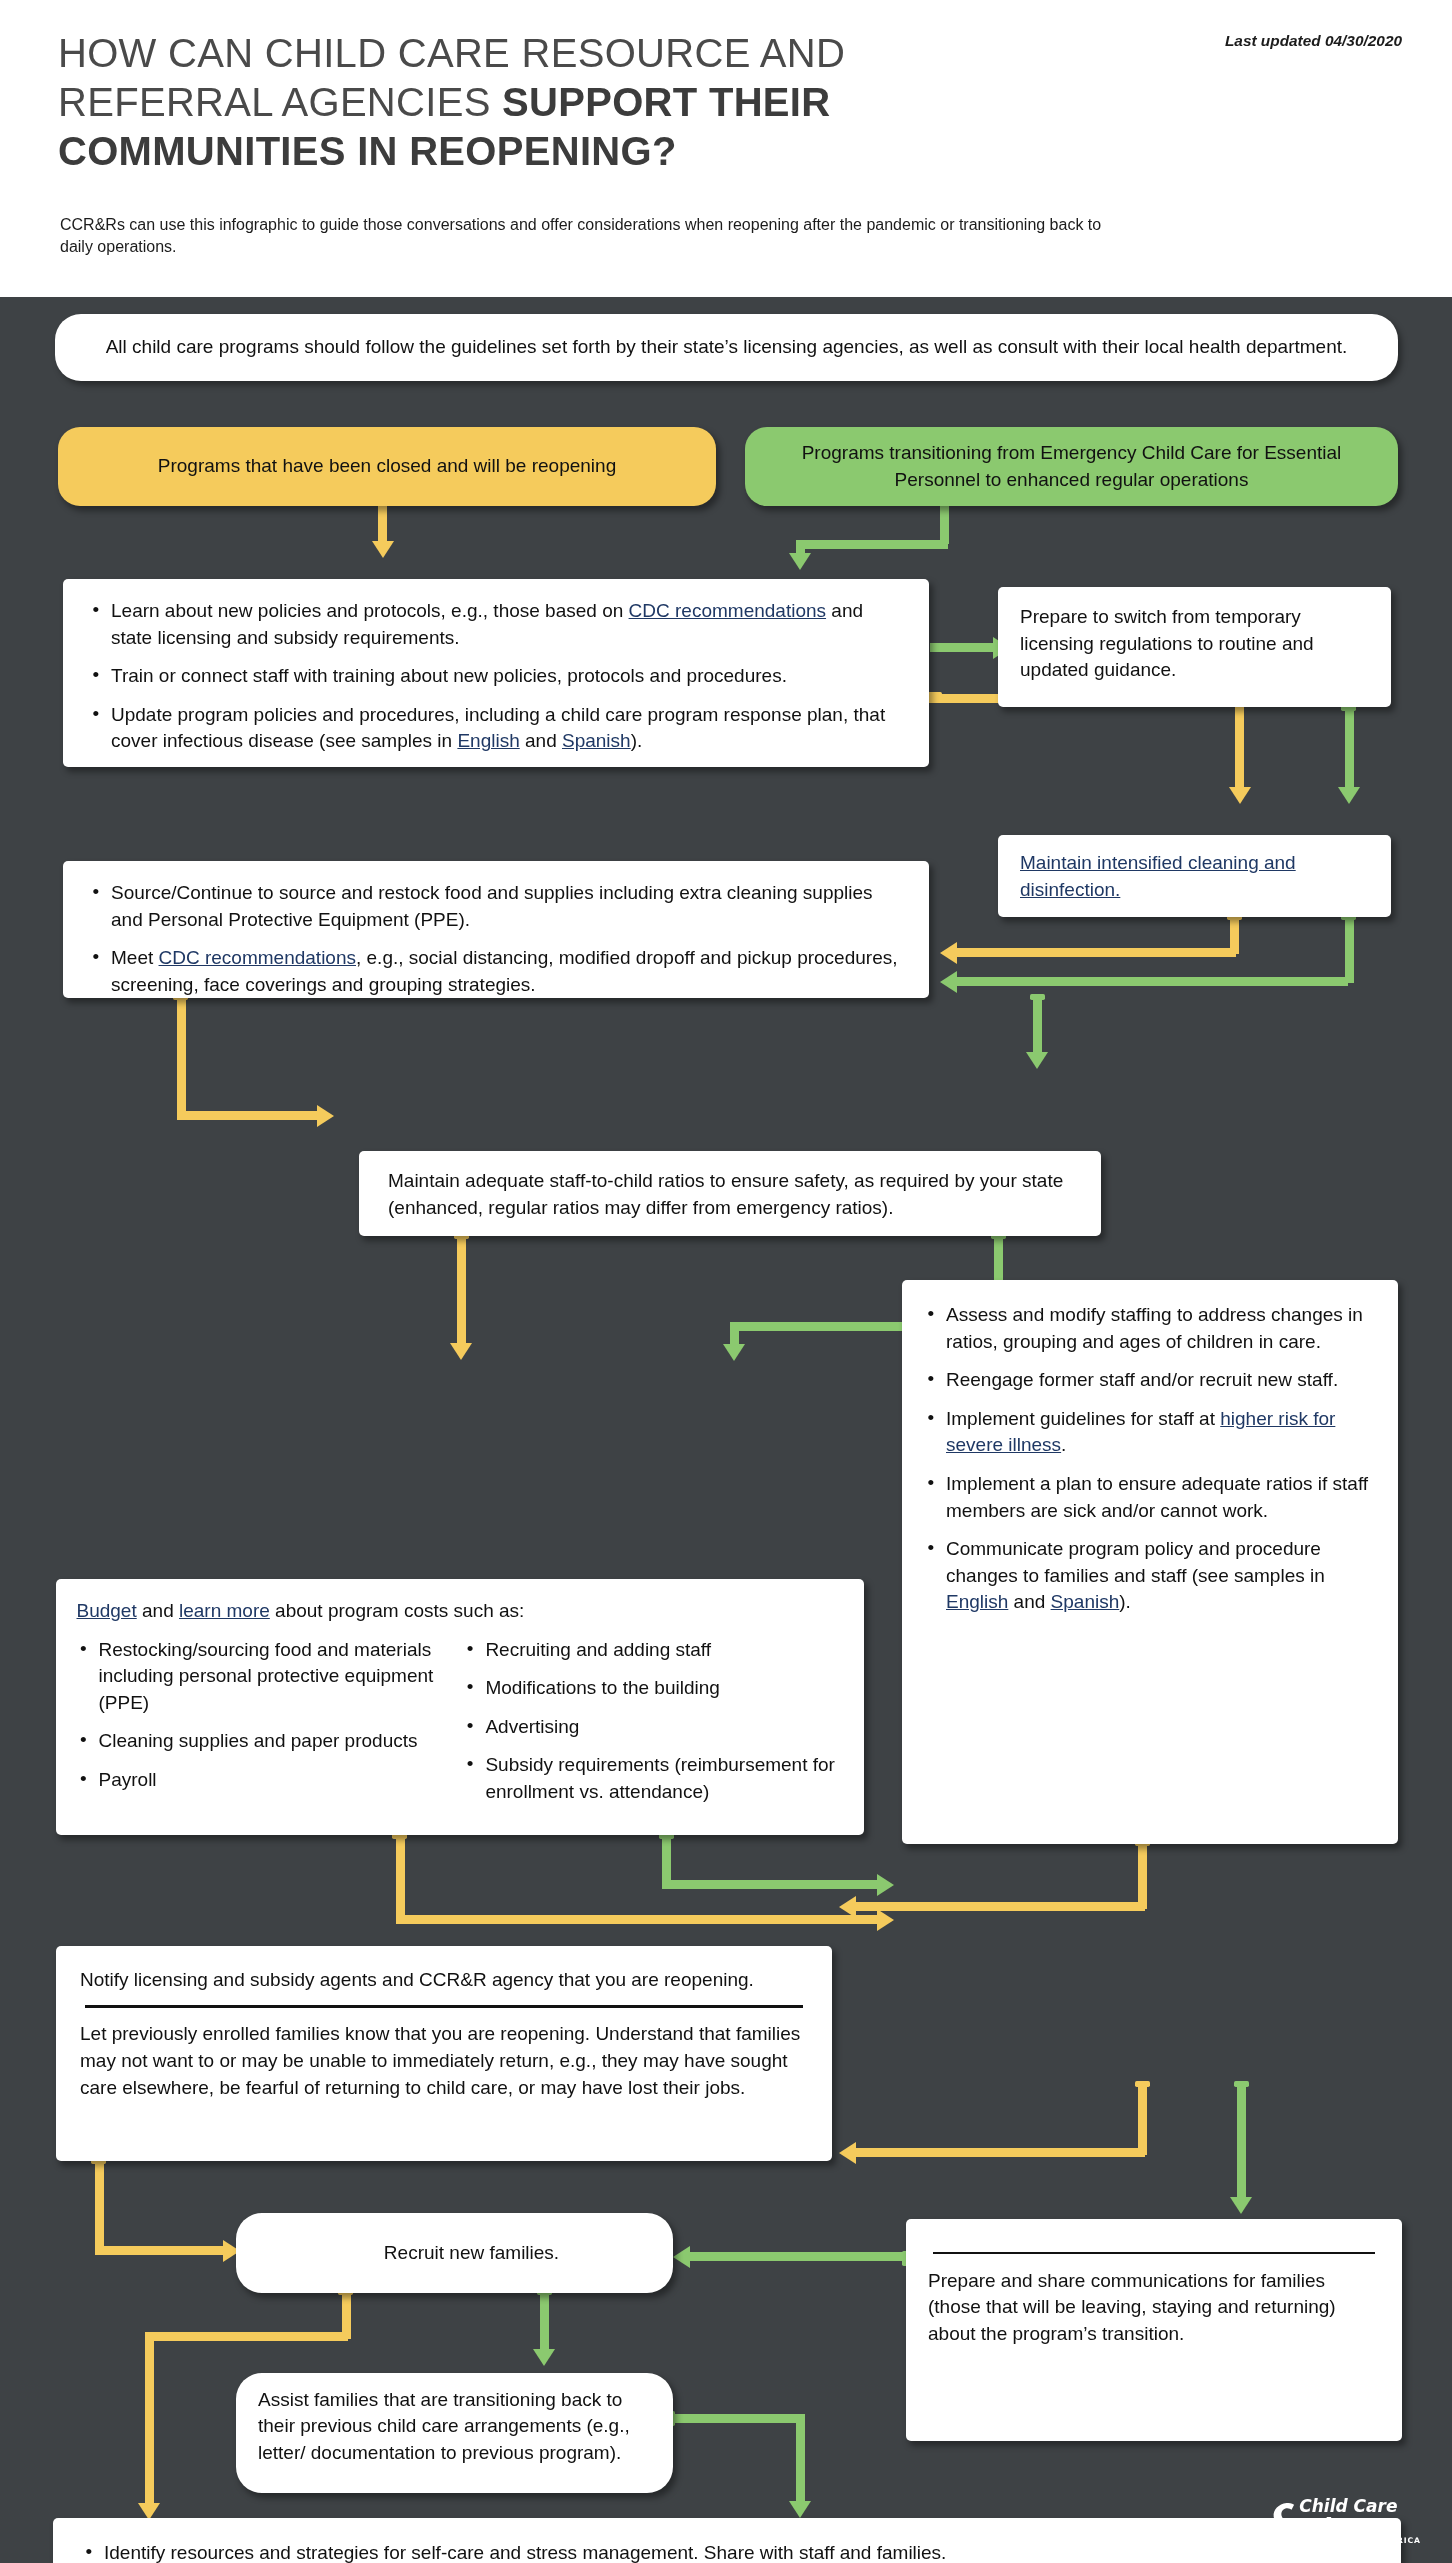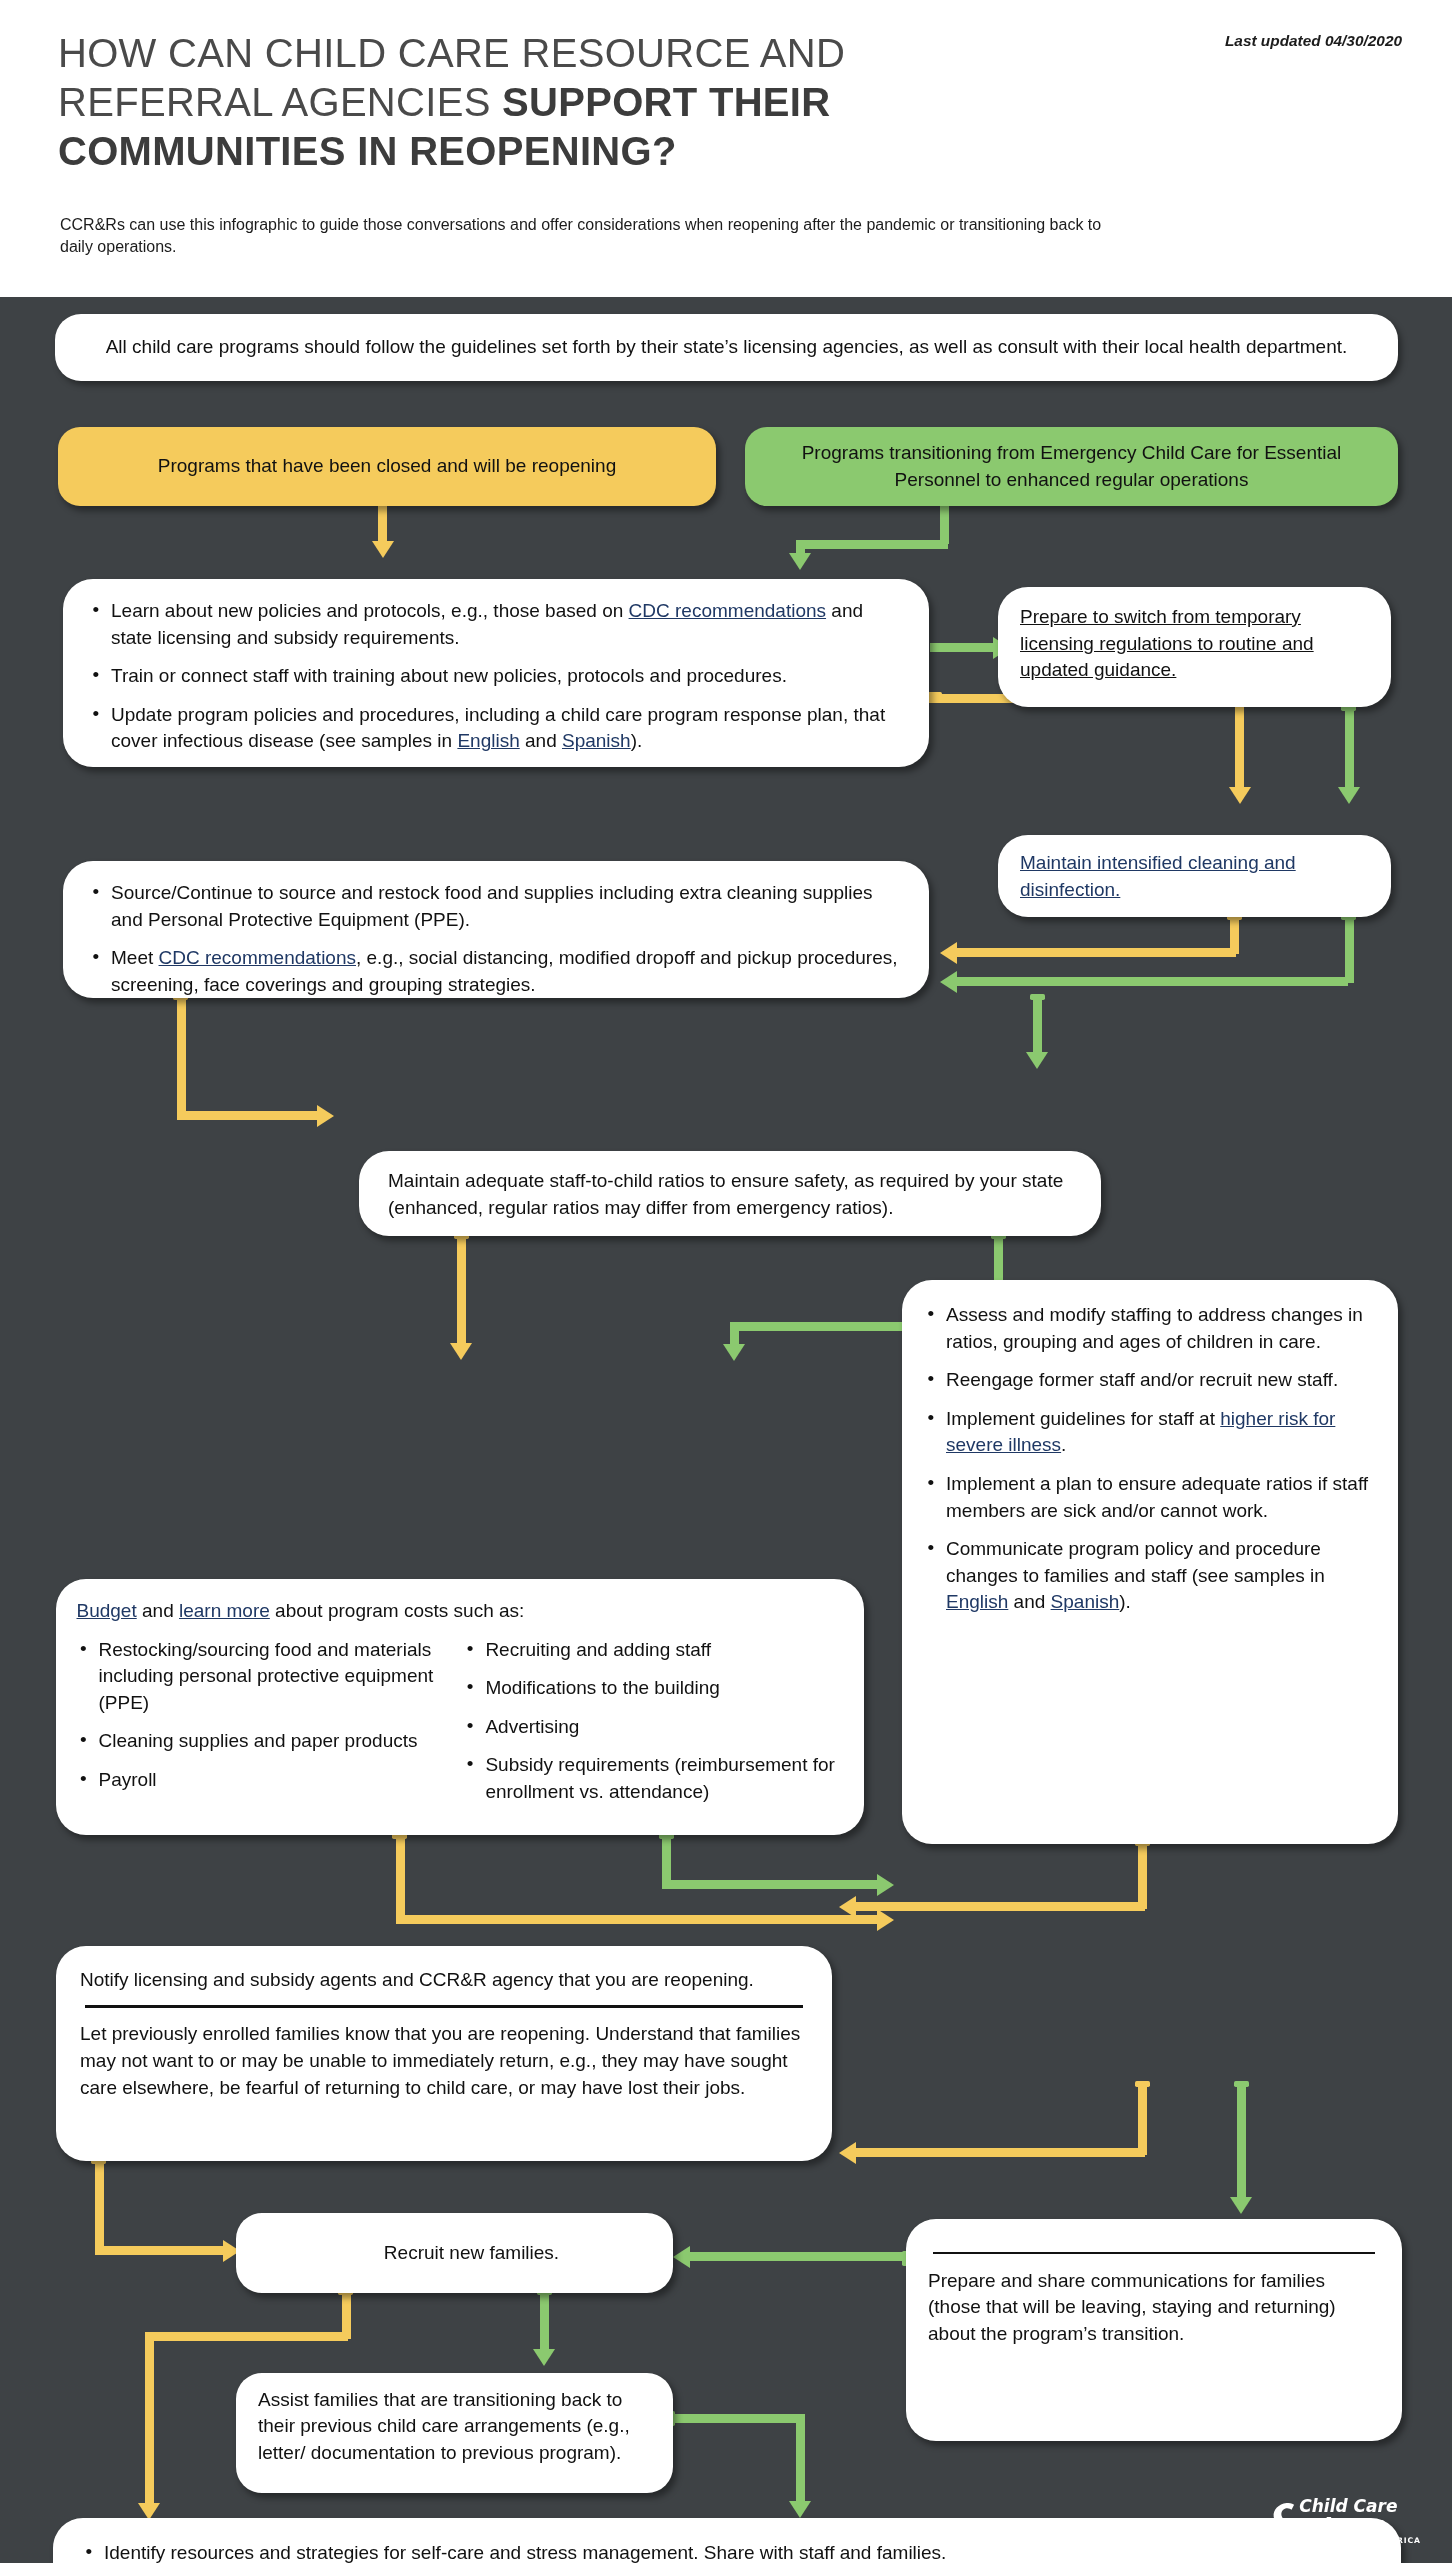--- a/index.html
+++ b/index.html
@@ -35,21 +35,21 @@
   
   #canvas {
     position: absolute; left: 0; top: 297px; width: 1452px; height: 2266px;
     background: #3e4245;
   }
 
   
   .box {
     position: absolute;
     background: #ffffff;
-    border-radius: 30px;
+    border-radius: 5px;
     box-shadow: 3.4px 4.3px 6px rgba(0,0,0,.38);
     color: #111111;
     z-index: 5;
   }
   .box.pill { border-radius: 26px; }
   .box-inner { padding: 15.4px 22px; }
   .box p { font-size: 19px; line-height: 1.4; }
   .box ul { list-style: none; }
   .box li {
     font-size: 19px; line-height: 1.4; position: relative;
@@ -140,21 +140,21 @@
         <li>Update program policies and procedures, including a child care program response plan, that cover infectious disease (see samples in <a class="lnk" href="#">English</a> and <a class="lnk" href="#">Spanish</a>).</li>
       </ul>
     </div>
   </div>
 
   <div class="conn">
     <div class="hline g-el" style="left:930px; top:346px; width:65px;"></div>
     <div class="arrow ar-right-g" style="left:993px; top:340px;"></div>
   </div>
 
-  <div class="box" style="left:998px; top:290px; width:393px; height:120px;text-decoration:underline;">
+  <div class="box" style="left:998px; top:290px; width:393px; height:120px;">
     <div class="box-inner" style="padding:17px 22px;">
       <p>Prepare to switch from temporary licensing regulations to routine and updated guidance.</p>
     </div>
   </div>
 
   <div class="conn">
     <div class="cap y-el" style="left:927px; top:395px;"></div>
     <div class="hline y-el" style="left:927px; top:397px; width:317px;"></div>
     <div class="vline y-el" style="left:1235px; top:397px; height:94px;"></div>
     <div class="arrow ar-down-y" style="left:1229px; top:490px;"></div>

